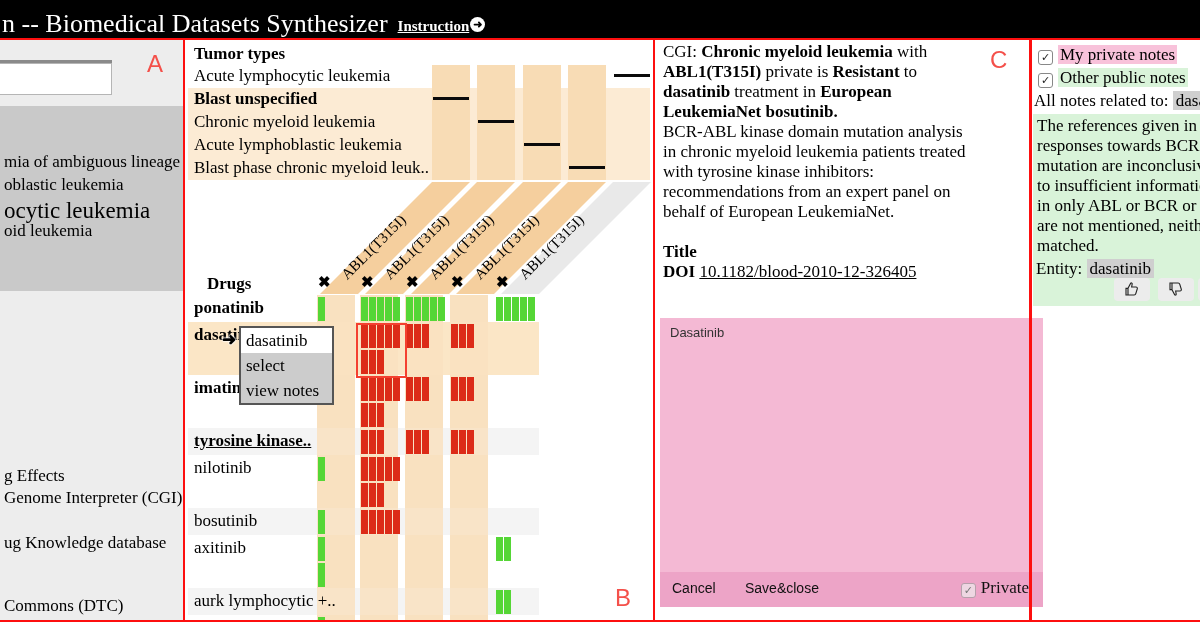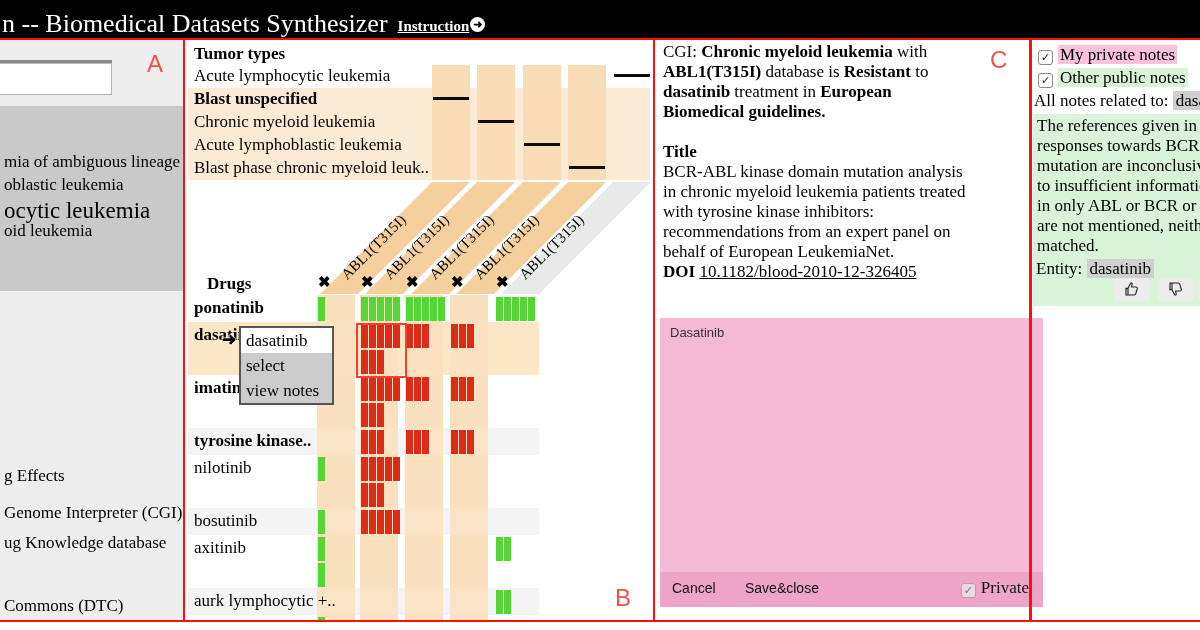--- a/index.html
+++ b/index.html
@@ -67,21 +67,21 @@
     <div id="pA-rule"></div>
     <input id="pA-input" type="text" value="" style="">
     <div id="pA-list">
         <div style="left: 14px; top: 46px; font-size: 17px; white-space: nowrap; position: absolute;">mia of ambiguous lineage</div>
         <div style="left: 14px; top: 69px; font-size: 17px; white-space: nowrap; position: absolute;">oblastic leukemia</div>
         <div style="left: 14px; top: 92px; font-size: 23px; white-space: nowrap; position: absolute;">ocytic leukemia</div>
         <div style="left: 14px; top: 115px; font-size: 17px; white-space: nowrap; position: absolute;">oid leukemia</div>
       </div>
     <div id="pA-sources">
         <div style="position: absolute; left: 14px; top: 426px; font-size: 17px; white-space: nowrap;">g Effects</div>
-        <div style="position: absolute; left: 14px; top: 463px; font-size: 17px; white-space: nowrap;">Genome Interpreter (CGI)</div>
+        <div style="position: absolute; left: 14px; top: 448px; font-size: 17px; white-space: nowrap;">Genome Interpreter (CGI)</div>
         <div style="position: absolute; left: 14px; top: 493px; font-size: 17px; white-space: nowrap;">ug Knowledge database</div>
         <div style="position: absolute; left: 14px; top: 556px; font-size: 17px; white-space: nowrap;">Commons (DTC)</div>
       </div>
   </div>
   <div class="red-label" style="left:147px;top:50px;">A</div>
 
   <div id="panelB" class="panel">
     <div class="abs bold" style="left:9px;top:4px;font-size:17px;">Tumor types</div>
     <div id="pb-layer">
         <div style="position: absolute; left: 3px; top: 48px; width: 462px; height: 23px; background: rgb(252, 235, 212);"></div>
@@ -194,21 +194,21 @@
         <div style="position: absolute; left: 221px; top: 337px; display: flex; gap: 1px; z-index: 3;">
           <div style="width: 7px; height: 24px; background: rgb(220, 43, 24);"></div>
           <div style="width: 7px; height: 24px; background: rgb(220, 43, 24);"></div>
           <div style="width: 7px; height: 24px; background: rgb(220, 43, 24);"></div>
         </div>
         <div style="position: absolute; left: 266px; top: 337px; display: flex; gap: 1px; z-index: 3;">
           <div style="width: 7px; height: 24px; background: rgb(220, 43, 24);"></div>
           <div style="width: 7px; height: 24px; background: rgb(220, 43, 24);"></div>
           <div style="width: 7px; height: 24px; background: rgb(220, 43, 24);"></div>
         </div>
-        <div style="position: absolute; left: 9px; top: 391px; font-size: 17px; white-space: nowrap; z-index: 2; font-weight: bold;">tyrosine kinase..</div>
+        <div style="position: absolute; left: 9px; top: 391px; font-size: 17px; white-space: nowrap; z-index: 2; font-weight: bold; text-decoration: underline;">tyrosine kinase..</div>
         <div style="position: absolute; left: 176px; top: 390px; display: flex; gap: 1px; z-index: 3;">
           <div style="width: 7px; height: 24px; background: rgb(220, 43, 24);"></div>
           <div style="width: 7px; height: 24px; background: rgb(220, 43, 24);"></div>
           <div style="width: 7px; height: 24px; background: rgb(220, 43, 24);"></div>
         </div>
         <div style="position: absolute; left: 221px; top: 390px; display: flex; gap: 1px; z-index: 3;">
           <div style="width: 7px; height: 24px; background: rgb(220, 43, 24);"></div>
           <div style="width: 7px; height: 24px; background: rgb(220, 43, 24);"></div>
           <div style="width: 7px; height: 24px; background: rgb(220, 43, 24);"></div>
         </div>
@@ -270,23 +270,23 @@
     <div id="ctx-menu">
       <div class="ctx-item">dasatinib</div>
       <div class="ctx-item">select</div>
       <div class="ctx-item">view notes</div>
     </div>
   </div>
   <div class="red-label" style="left:615px;top:584px;">B</div>
 
   <div id="panelC" class="panel"></div>
   <div id="pc-text">
-    <div id="pc-summary"><span>CGI: </span><span class="b">Chronic myeloid leukemia</span><span> with </span><span class="b">ABL1(T315I)</span><span> database is </span><span class="b">Resistant</span><span> to </span><span class="b">dasatinib</span><span> treatment in </span><span class="b">European Biomedical guidelines.</span></div>
+    <div id="pc-summary"><span>CGI: </span><span class="b">Chronic myeloid leukemia</span><span> with </span><span class="b">ABL1(T315I)</span><span> private is </span><span class="b">Resistant</span><span> to </span><span class="b">dasatinib</span><span> treatment in </span><span class="b">European LeukemiaNet bosutinib.</span></div>
+    <div id="pc-title-text">BCR-ABL kinase domain mutation analysis in chronic myeloid leukemia patients treated with tyrosine kinase inhibitors: recommendations from an expert panel on behalf of European LeukemiaNet.</div>
     <div id="pc-title-label">Title</div>
-    <div id="pc-title-text">BCR-ABL kinase domain mutation analysis in chronic myeloid leukemia patients treated with tyrosine kinase inhibitors: recommendations from an expert panel on behalf of European LeukemiaNet.</div>
     <div>
       <span class="b">DOI</span>
       <span id="pc-doi-link">10.1182/blood-2010-12-326405</span>
     </div>
   </div>
   <div class="red-label" style="left:990px;top:46px;">C</div>
 
   <div id="panelR" class="panel">
     <div class="r-line" style="top:5px;">
       <span class="cb">✓</span><span class="hl-pink">My private notes</span>

